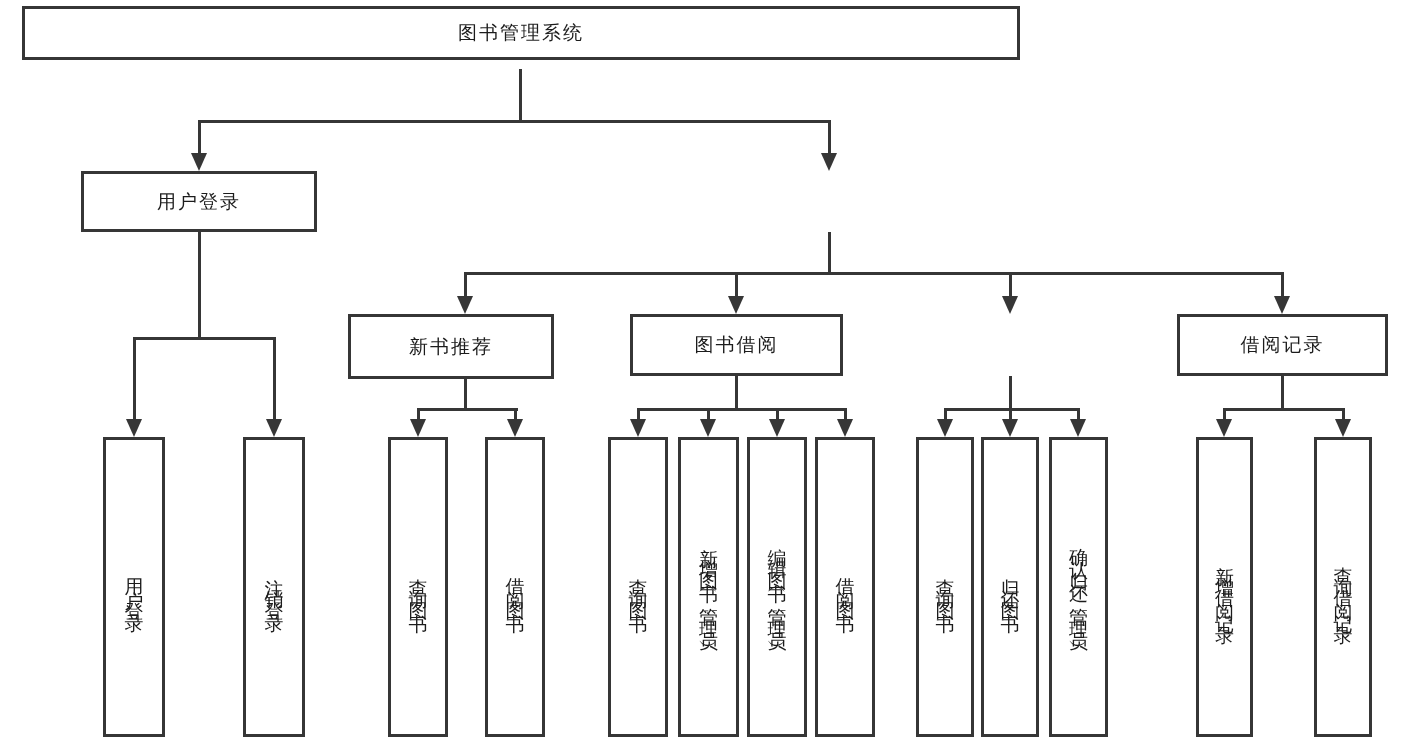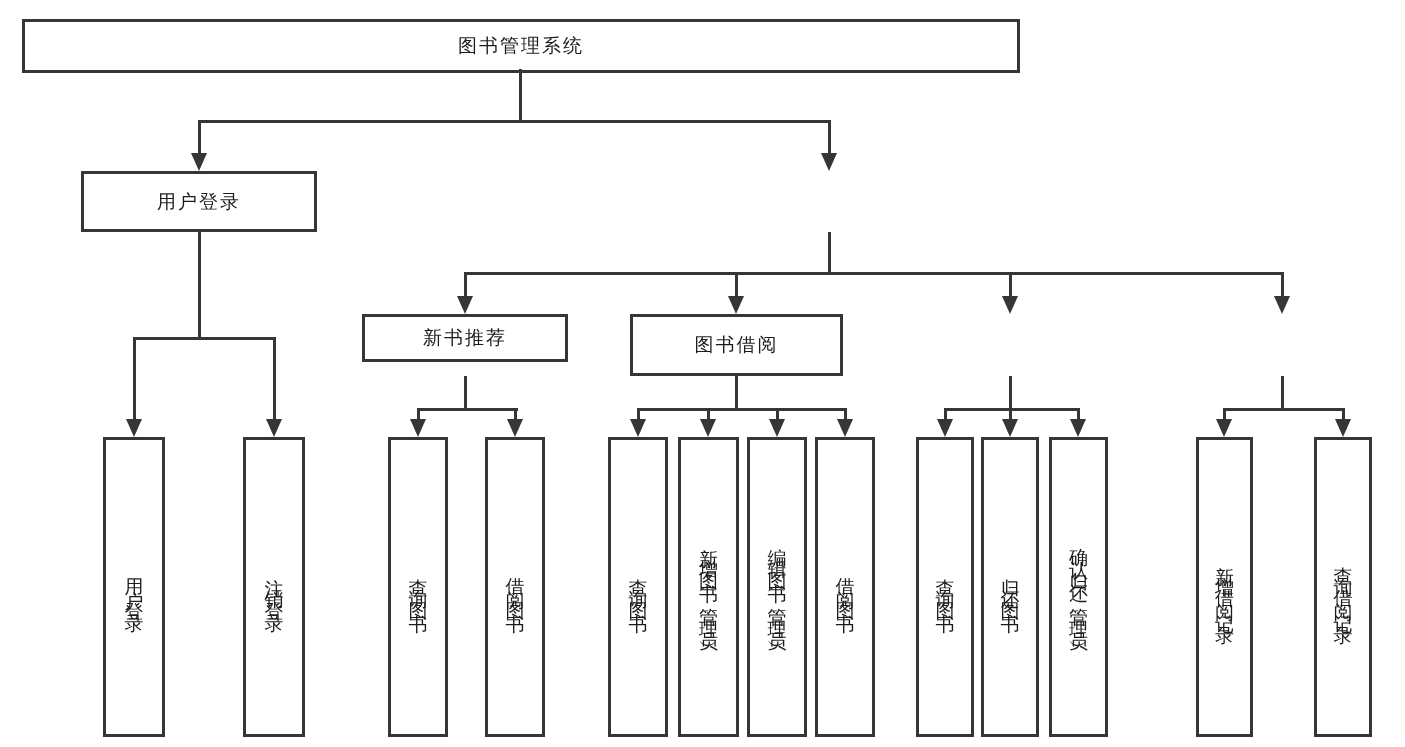--- a/index.html
+++ b/index.html
@@ -45,33 +45,36 @@
     position:absolute;left:1162px;top:715px;z-index:10;
     color:#c6c9cd;font-size:20px;letter-spacing:1px;
     white-space:nowrap;
   }
 </style>
 </head>
 <body>
 
 <div class="canvas">
 
-  <div class="box" style="left:22px;top:19px;width:998px;height:54px">
+  <div class="box" style="left:22px;top:6px;width:998px;height:54px">
     <span>图书管理系统</span>
   </div>
 
   <div class="box" style="left:81px;top:171px;width:236px;height:61px">
     <span>用户登录</span>
   </div>
 
-  <div class="box" style="left:362px;top:314px;width:206px;height:48px">
+  <div class="box" style="left:348px;top:314px;width:206px;height:65px">
     <span>新书推荐</span>
   </div>
   <div class="box" style="left:630px;top:314px;width:213px;height:62px">
     <span>图书借阅</span>
+  </div>
+  <div class="box" style="left:1177px;top:314px;width:211px;height:62px">
+    <span>借阅记录</span>
   </div>
 
   <div class="vbox" style="left:103px;top:437px;width:62px;height:300px">
     <span class="vtext">用户登录</span>
   </div>
   <div class="vbox" style="left:243px;top:437px;width:62px;height:300px">
     <span class="vtext">注销登录</span>
   </div>
 
   <div class="vbox" style="left:388px;top:437px;width:60px;height:300px">

